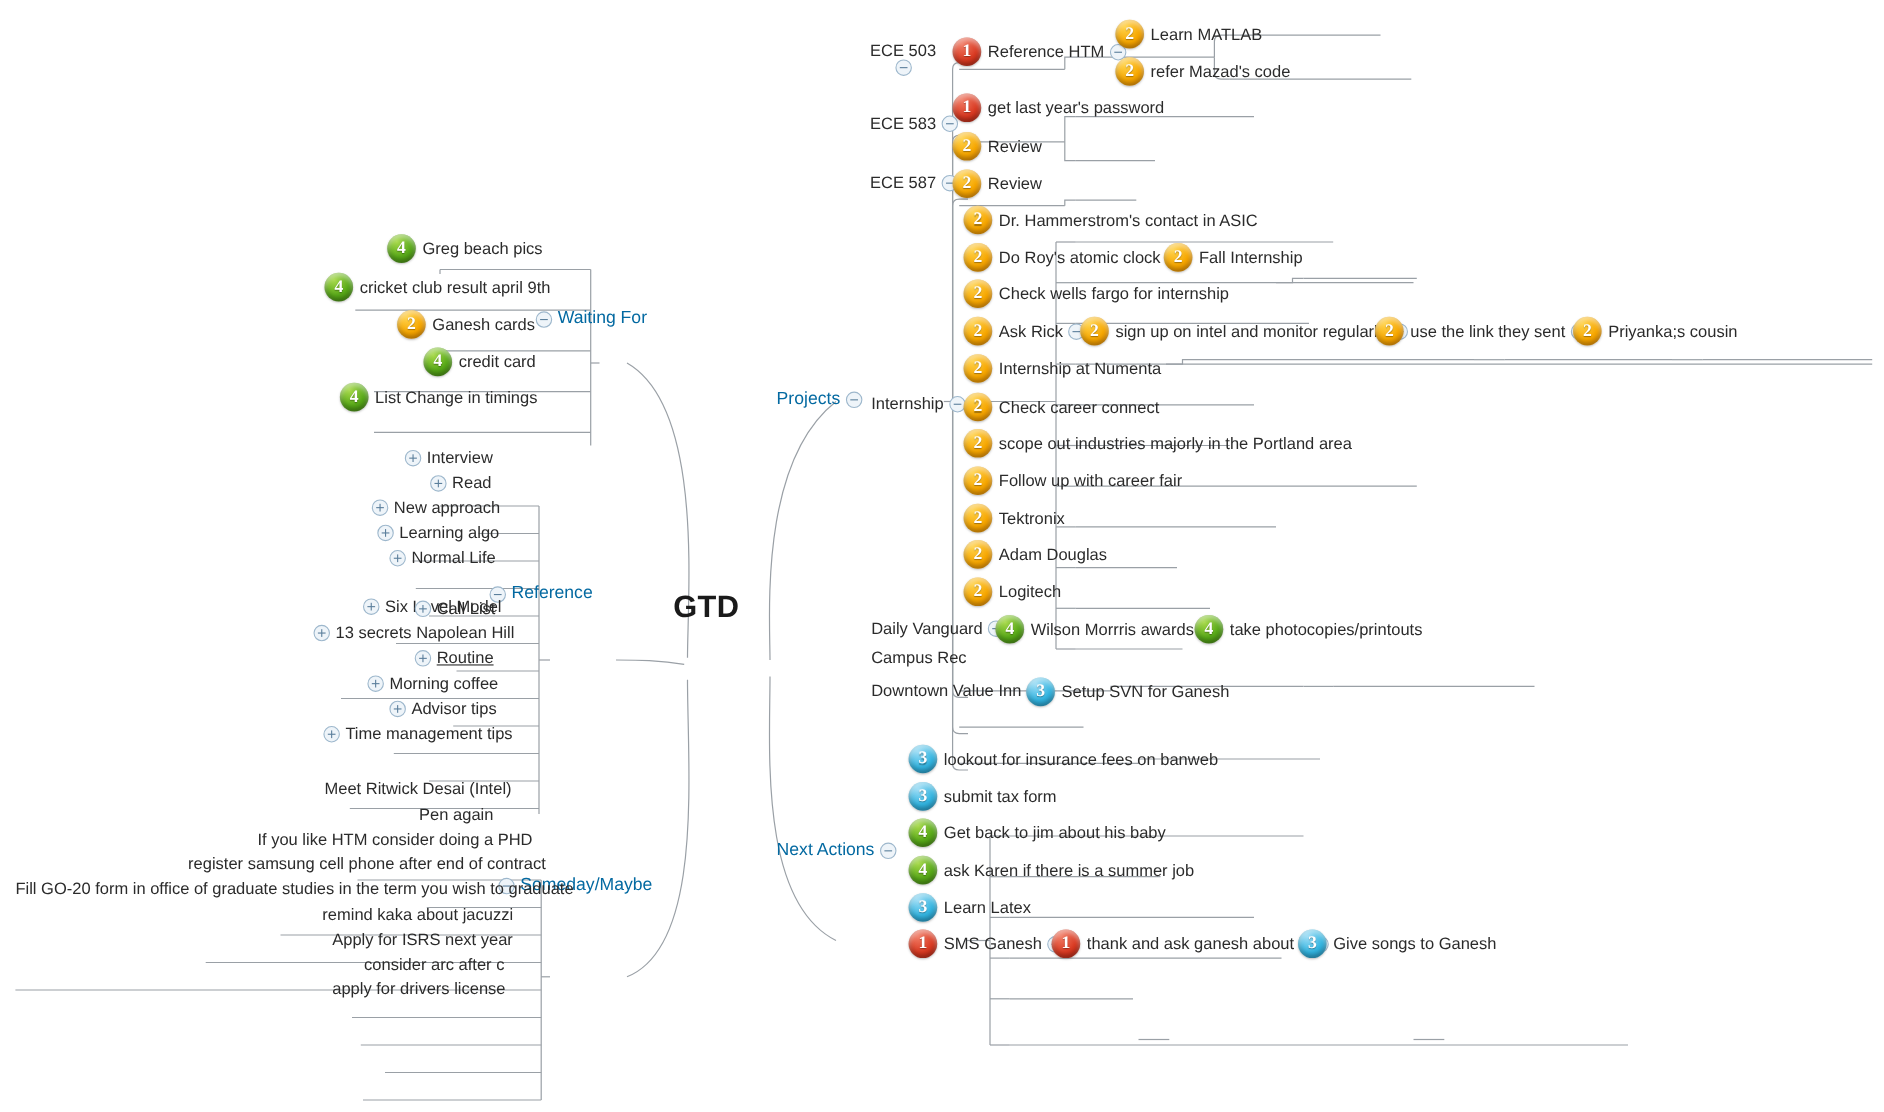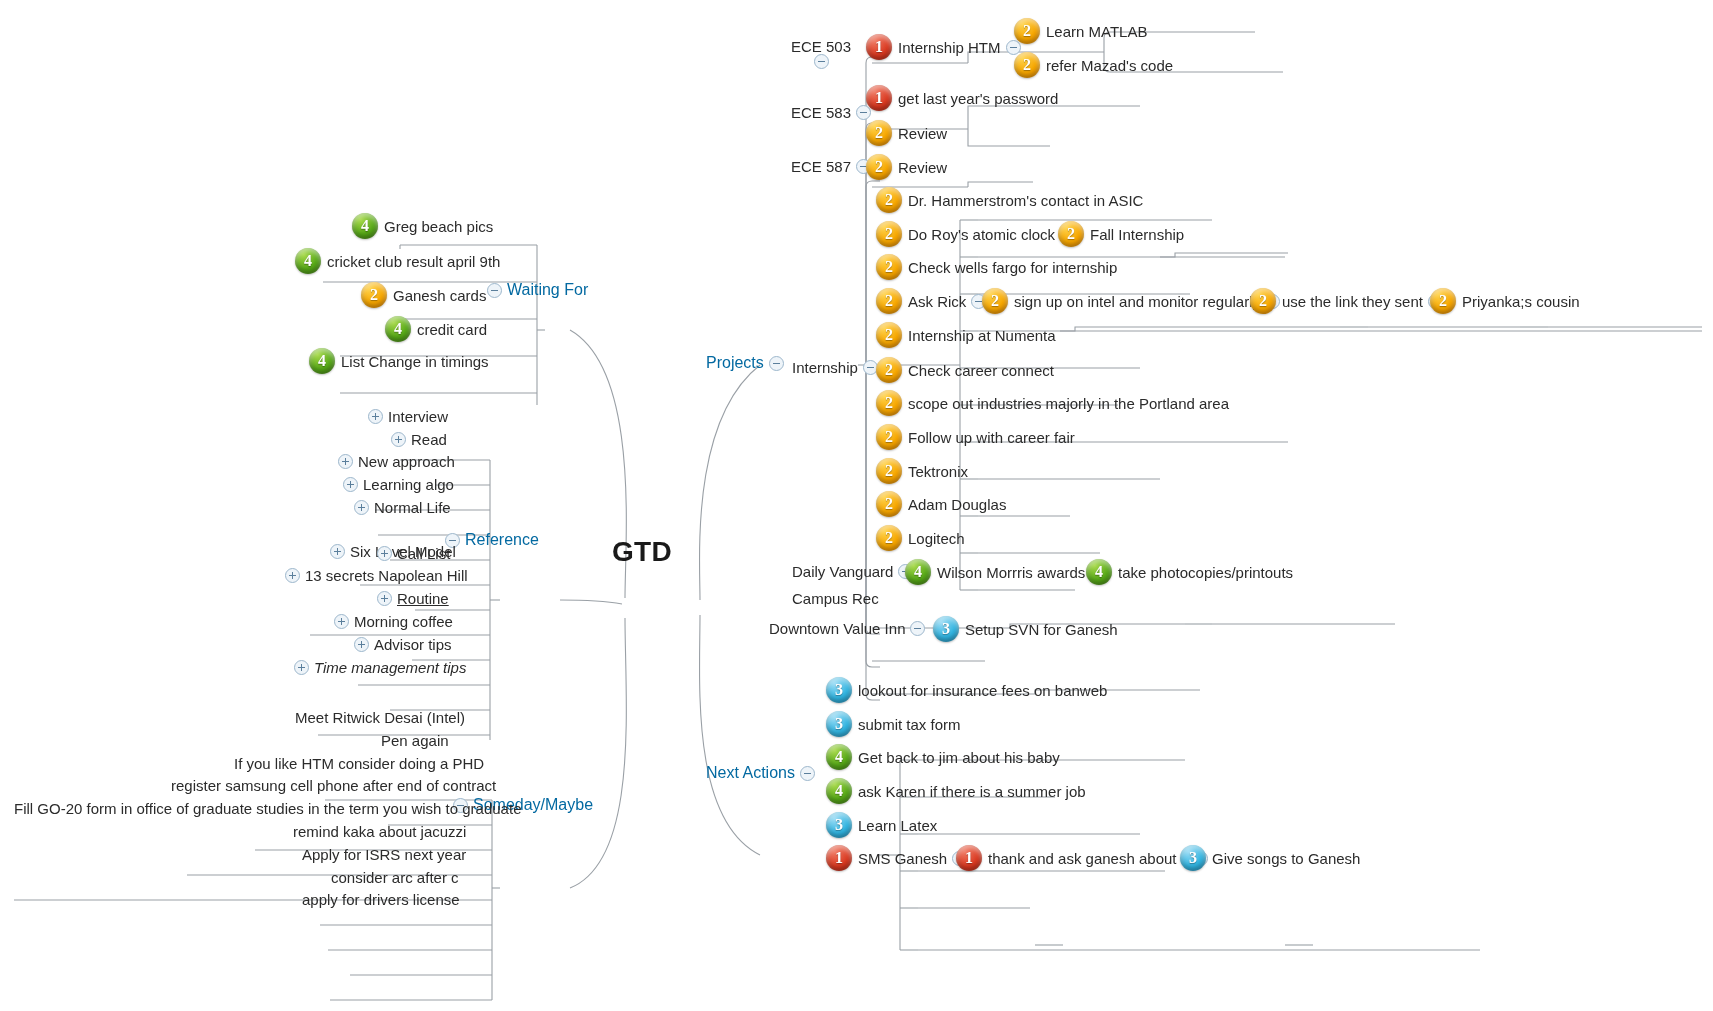--- a/index.html
+++ b/index.html
@@ -216,21 +216,21 @@
     <span class="txt">Projects</span>
     <span class="tog"></span>
   </div>
 
   <div class="node right" style="left:791px;top:39px;flex-direction:column;">
     <span class="txt">ECE 503</span>
     <span class="tog"></span>
   </div>
   <div class="node right" style="left:866px;top:34px;">
     <span class="pri p1">1</span>
-    <span class="txt">Internship HTM</span>
+    <span class="txt">Reference HTM</span>
     <span class="tog"></span>
   </div>
   <div class="node right" style="left:1014px;top:18px;">
     <span class="pri p2">2</span>
     <span class="txt">Learn MATLAB</span>
   </div>
   <div class="node right" style="left:1014px;top:52px;">
     <span class="pri p2">2</span>
     <span class="txt">refer Mazad's code</span>
   </div>
@@ -342,21 +342,21 @@
   </div>
   <div class="node right" style="left:1086px;top:559px;">
     <span class="pri p4">4</span>
     <span class="txt">take photocopies/printouts</span>
   </div>
 
   <div class="node right" style="left:792px;top:591px;">
     <span class="txt">Campus Rec</span>
   </div>
 
-  <div class="node right" style="left:769px;top:621px;">
+  <div class="node right" style="left:792px;top:621px;">
     <span class="txt">Downtown Value Inn</span>
     <span class="tog"></span>
   </div>
   <div class="node right" style="left:933px;top:616px;">
     <span class="pri p3">3</span>
     <span class="txt">Setup SVN for Ganesh</span>
   </div>
 
   <div class="node mainlabel right" style="left:706px;top:765px;">
     <span class="txt">Next Actions</span>
@@ -466,21 +466,21 @@
     <span class="txt">Routine</span>
   </div>
   <div class="node left" style="left:329px;top:614px;">
     <span class="tog plus"></span>
     <span class="txt">Morning coffee</span>
   </div>
   <div class="node left" style="left:349px;top:637px;text-align:center;">
     <span class="tog plus"></span>
     <span class="txt">Advisor tips</span>
   </div>
-  <div class="node left" style="left:289px;top:660px;font-style:italic;">
+  <div class="node left" style="left:289px;top:660px;">
     <span class="tog plus"></span>
     <span class="txt">Time management tips</span>
   </div>
 
   <div class="node mainlabel left" style="left:448px;top:797px;">
     <span class="tog"></span>
     <span class="txt">Someday/Maybe</span>
   </div>
 
   <div class="node left" style="left:295px;top:710px;">

